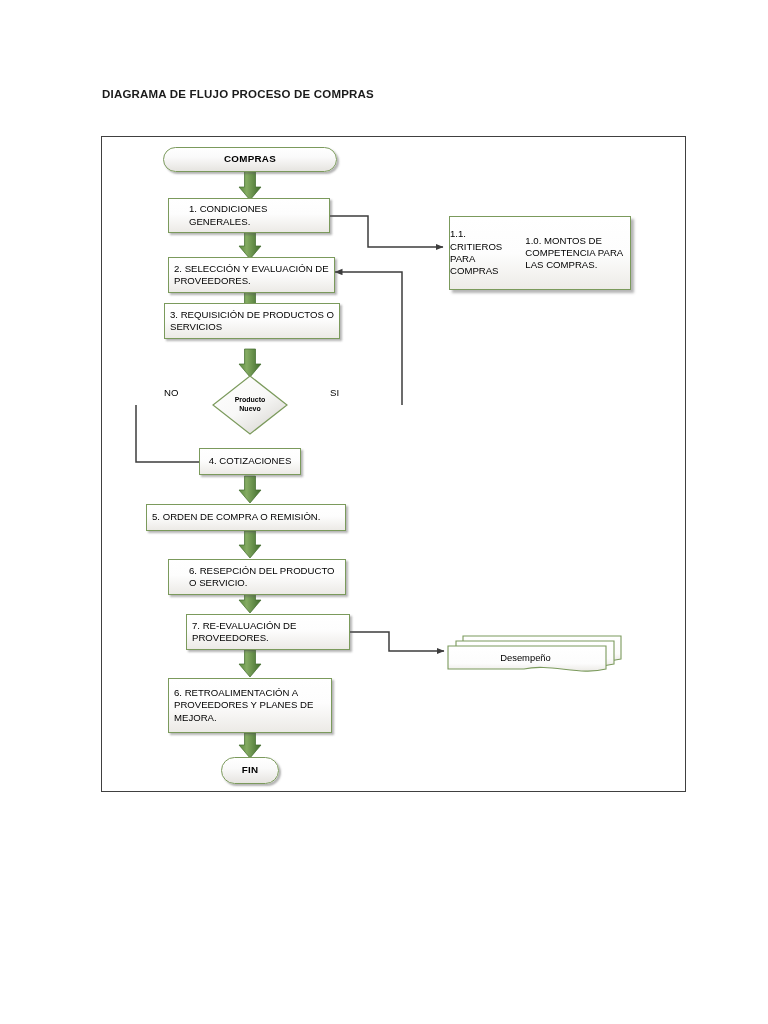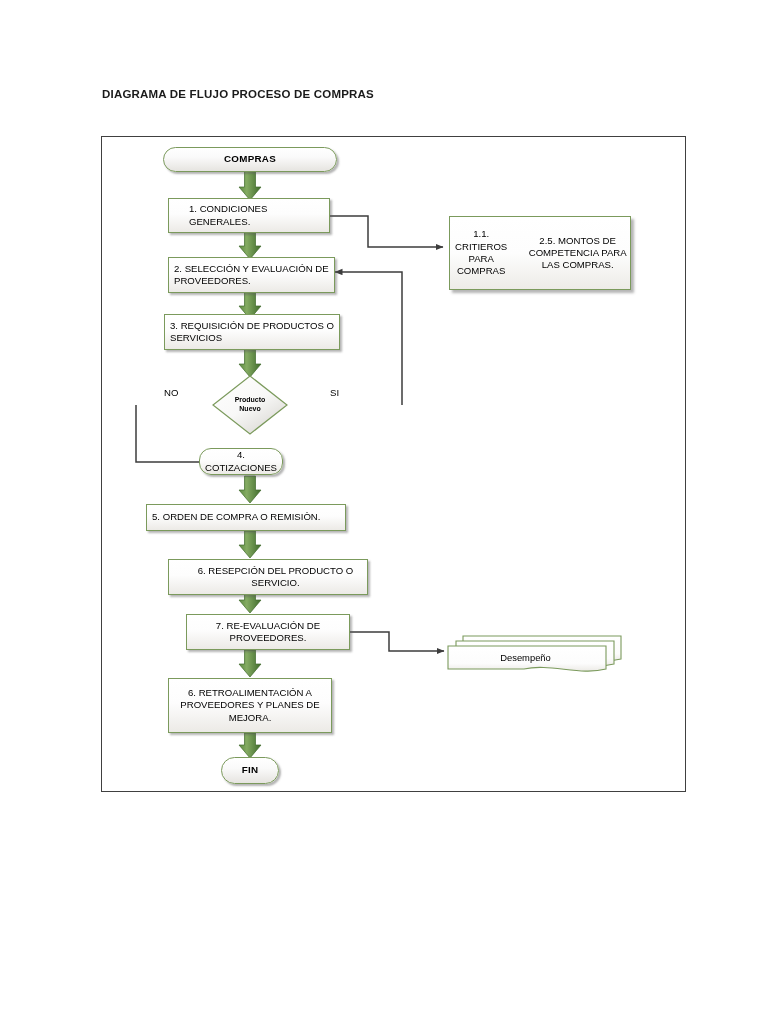--- a/index.html
+++ b/index.html
@@ -45,21 +45,20 @@
     height: 656px;
   }
 
   
   .node {
     position: absolute;
     box-sizing: border-box;
     display: flex;
     align-items: center;
     justify-content: center;
-    text-align: center;
     color: #000000;
     line-height: 1.28;
   }
 
   .proc {
     border: 1.2px solid #7b9a5c;
     background: linear-gradient(180deg, #ffffff 0%, #fdfdfd 45%, #eceae6 100%);
     box-shadow: 2px 2px 2px rgba(90,90,90,0.45);
     font-size: 9.6px;
     padding: 2px 5px;
@@ -207,21 +206,21 @@
     </div>
 
     <div class="node proc proc-left" style="left:66px; top:61px; width:162px; height:35px;padding-left:20px;">
       <span>1. CONDICIONES GENERALES.</span>
     </div>
 
     <div class="node proc proc-left" style="left:66px; top:120px; width:167px; height:36px;">
       <span>2. SELECCIÓN Y EVALUACIÓN DE PROVEEDORES.</span>
     </div>
 
-    <div class="node proc proc-left" style="left:62px; top:177px; width:176px; height:36px;">
+    <div class="node proc proc-left" style="left:62px; top:166px; width:176px; height:36px;">
       <span>3. REQUISICIÓN DE PRODUCTOS O SERVICIOS</span>
     </div>
 
     <div class="decision-wrap" style="left:110px; top:238px; width:76px; height:60px;">
       <svg class="decision-shape" width="76" height="60">
         <defs>
           <linearGradient id="gDia" x1="0" y1="0" x2="0.8" y2="1">
             <stop offset="0%" stop-color="#ffffff"></stop>
             <stop offset="55%" stop-color="#f8f8f7"></stop>
             <stop offset="100%" stop-color="#d9d7d2"></stop>
@@ -235,47 +234,47 @@
       </div>
     </div>
 
     <div class="branch-label" style="left:62px; top:250px;">
       <span>NO</span>
     </div>
     <div class="branch-label" style="left:228px; top:250px;">
       <span>SI</span>
     </div>
 
-    <div class="node proc" style="left:97px; top:311px; width:84px; height:27px;border-radius:12px;">
+    <div class="node proc" style="left:97px; top:311px; width:102px; height:27px;">
       <span>4. COTIZACIONES</span>
     </div>
 
     <div class="node proc proc-left" style="left:44px; top:367px; width:200px; height:27px;">
       <span>5. ORDEN DE COMPRA O REMISIÒN.</span>
     </div>
 
-    <div class="node proc" style="left:66px; top:422px; width:200px; height:36px;padding-left:20px;">
+    <div class="node proc" style="left:66px; top:422px; width:178px; height:36px;padding-left:20px;">
       <span>6. RESEPCIÓN DEL PRODUCTO O SERVICIO.</span>
     </div>
 
     <div class="node proc" style="left:66px; top:477px; width:164px; height:36px;margin-left:18px;">
       <span>7. RE-EVALUACIÓN DE PROVEEDORES.</span>
     </div>
 
     <div class="node proc" style="left:66px; top:541px; width:164px; height:55px;">
       <span>6. RETROALIMENTACIÓN A PROVEEDORES Y PLANES DE MEJORA.</span>
     </div>
 
     <div class="node terminator" style="left:119px; top:620px; width:58px; height:27px;">
       <span>FIN</span>
     </div>
 
     <div class="node sidebox" style="left:347px; top:79px; width:182px; height:74px;">
       <span>1.1. CRITIEROS PARA COMPRAS</span>
-      <span>2.5. MONTOS DE COMPETENCIA PARA LAS COMPRAS.</span>
+      <span>1.0. MONTOS DE COMPETENCIA PARA LAS COMPRAS.</span>
     </div>
 
     <div class="doc-stack" style="left:343px; top:496px; width:180px; height:42px;">
       <svg width="180" height="42">
         <defs>
           <linearGradient id="gDoc" x1="0" y1="0" x2="0" y2="1">
             <stop offset="0%" stop-color="#ffffff"></stop>
             <stop offset="70%" stop-color="#fcfcfc"></stop>
             <stop offset="100%" stop-color="#eceae6"></stop>
           </linearGradient>

